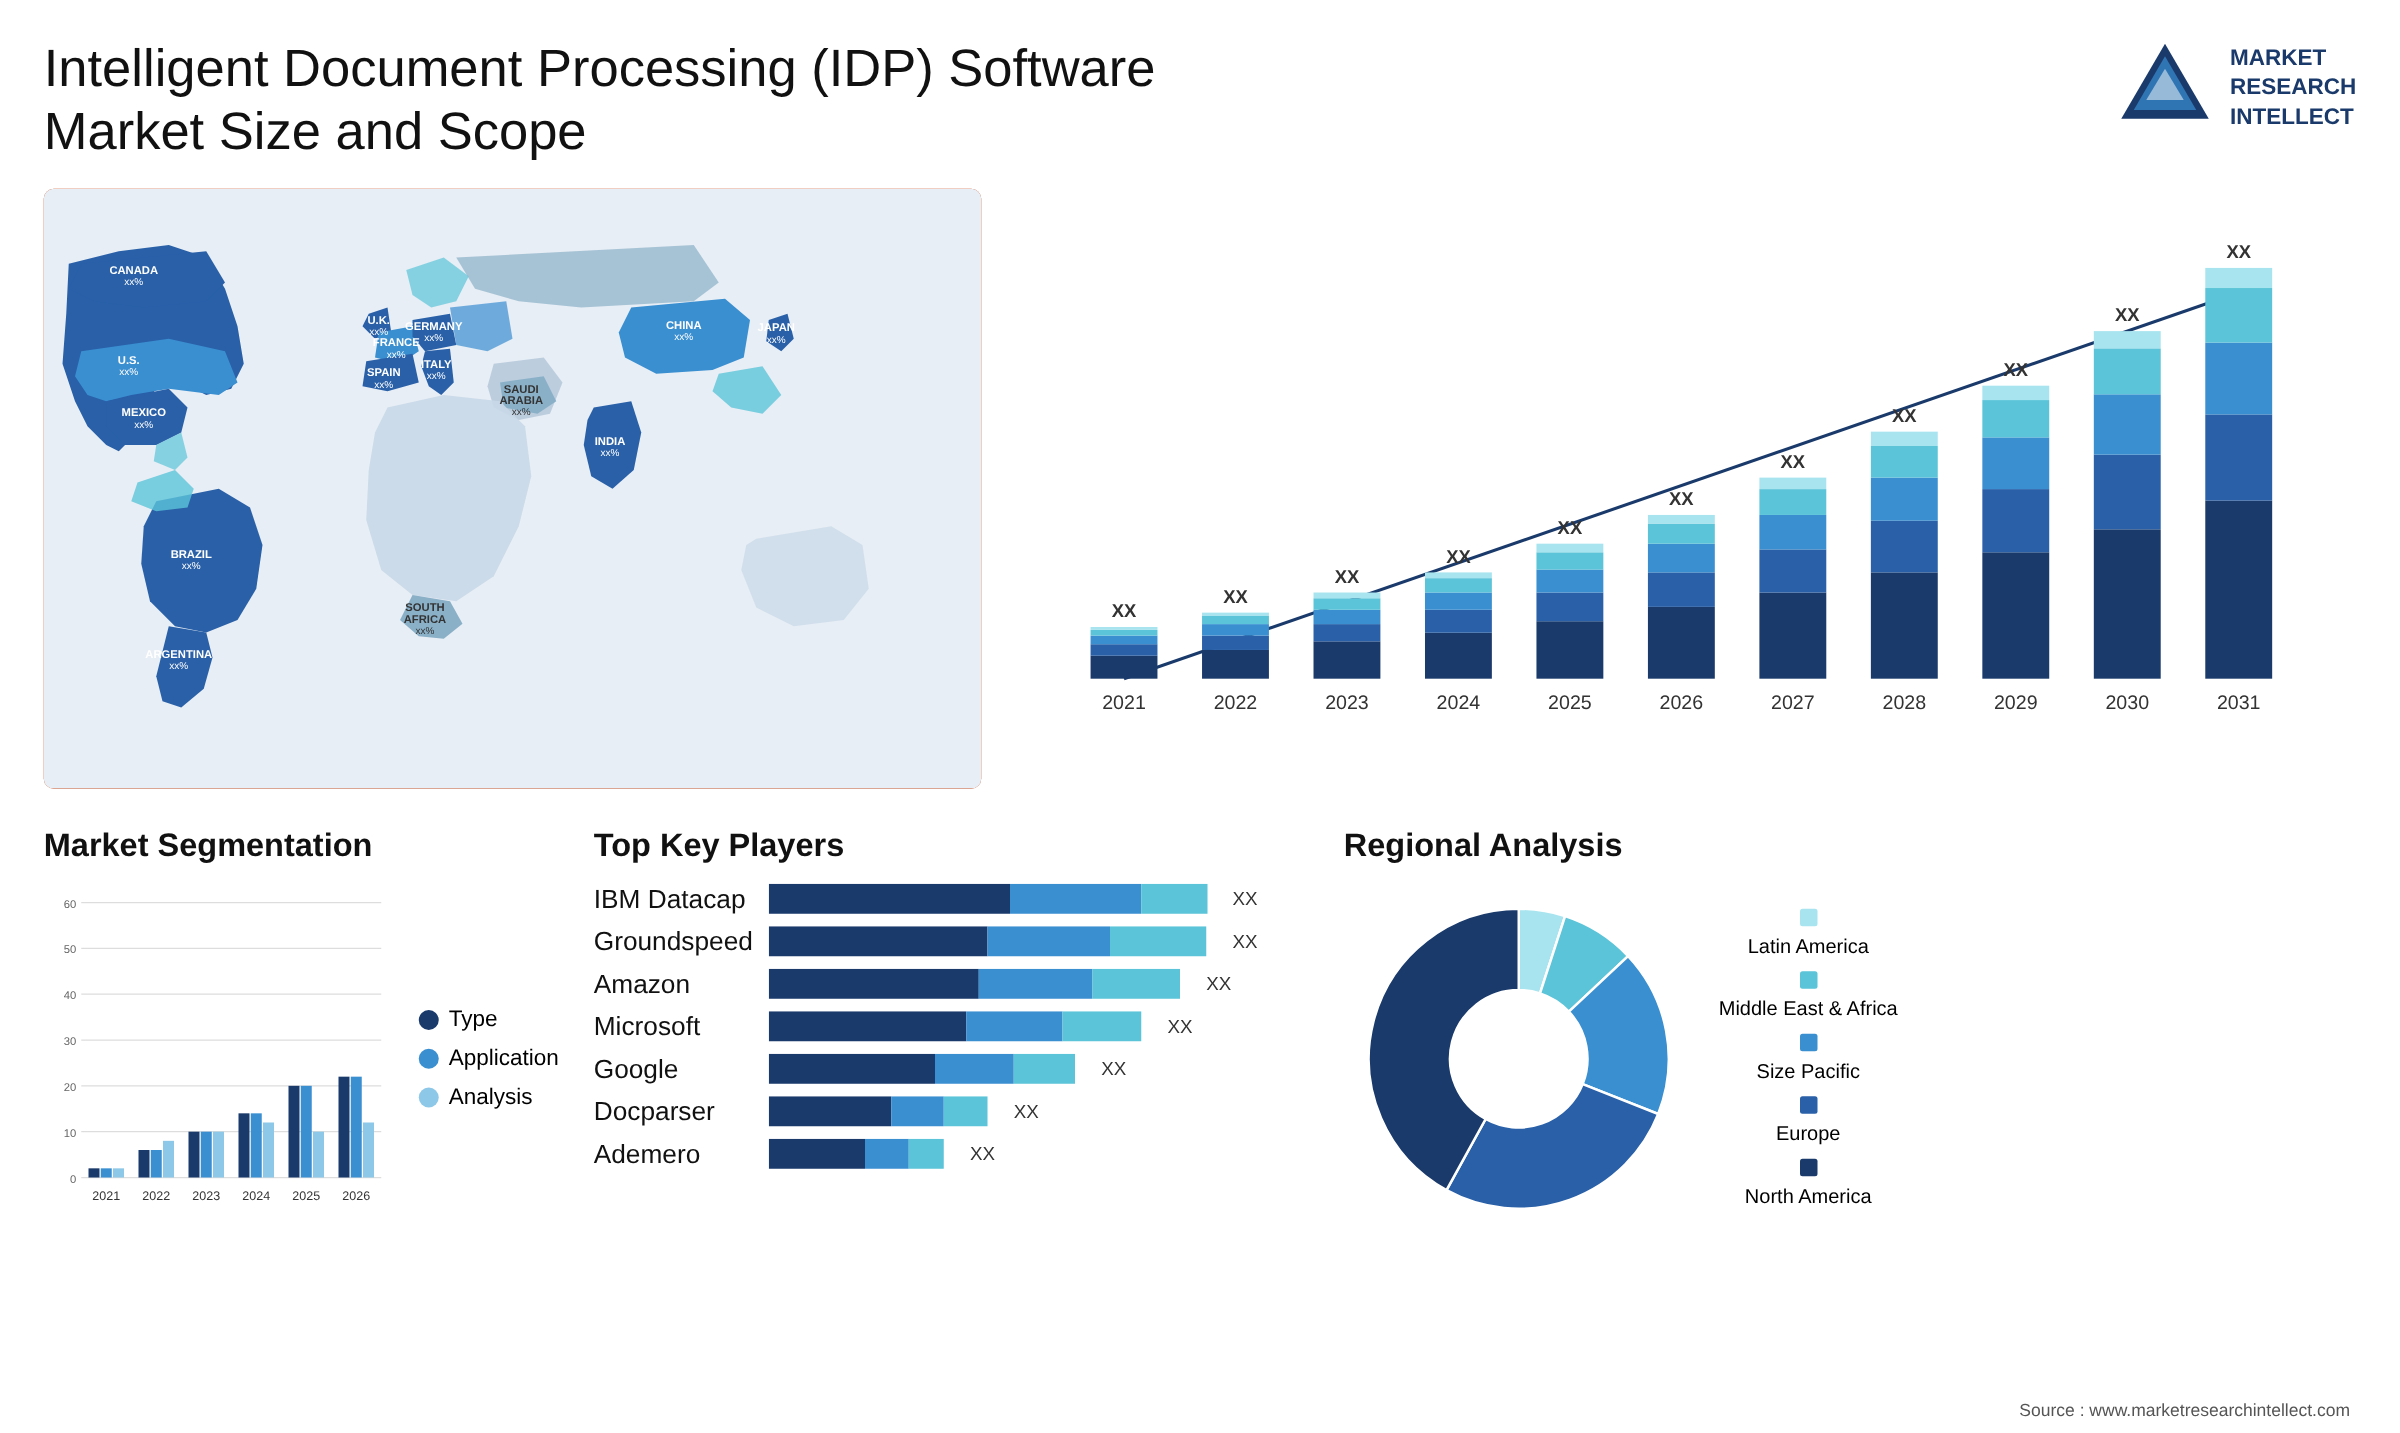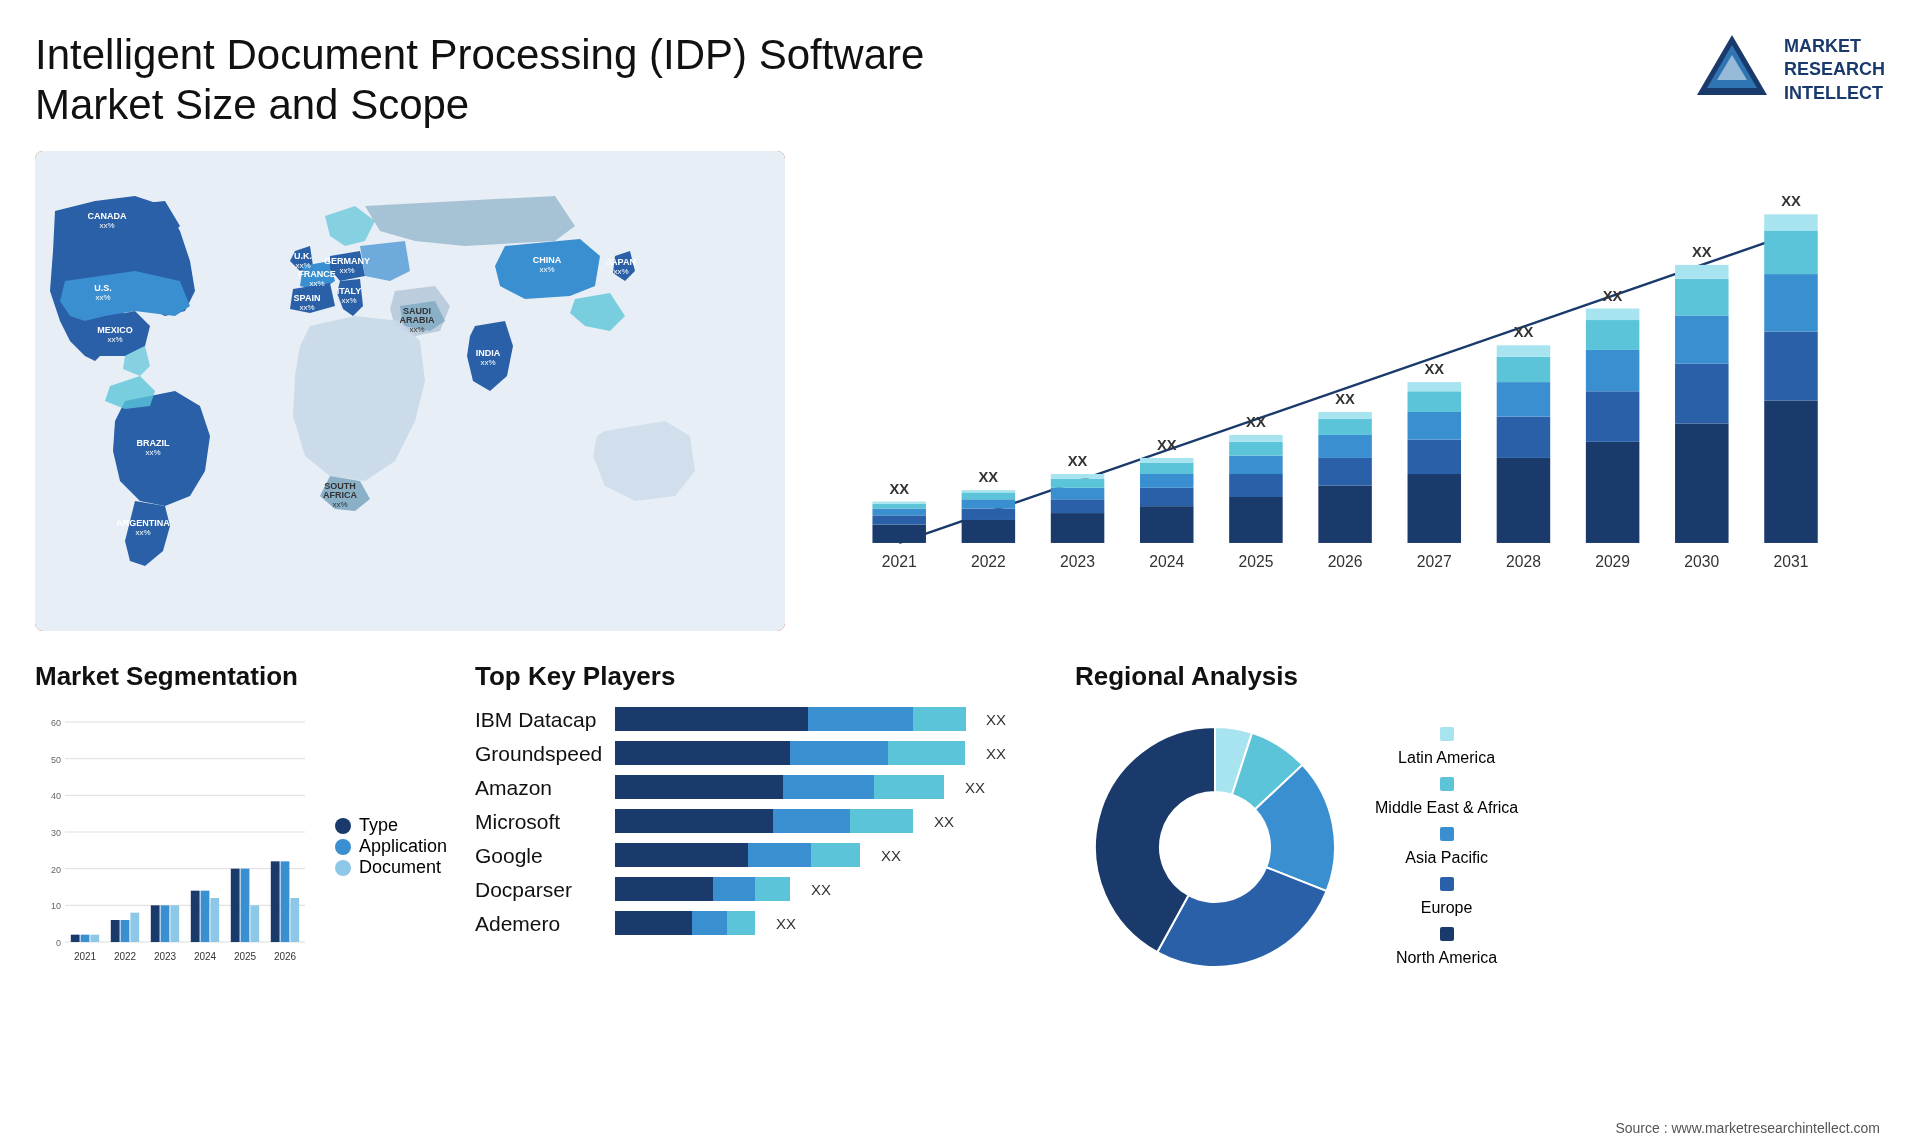--- a/index.html
+++ b/index.html
@@ -93,20 +93,21 @@
     
     .seg-chart-wrap {
       display: flex;
       gap: 20px;
       align-items: center;
       height: 280px;
     }
     .seg-legend {
       display: flex;
       flex-direction: column;
+      gap: 10px;
     }
     .legend-item {
       display: flex;
       align-items: center;
       gap: 8px;
       font-size: 18px;
     }
     .legend-dot {
       width: 16px;
       height: 16px;
@@ -429,21 +430,21 @@
         <div class="legend-item">
               <span class="legend-dot" style="background:#1a3a6b"></span>
               <span>Type</span>
             </div>
             <div class="legend-item">
               <span class="legend-dot" style="background:#3a8fd1"></span>
               <span>Application</span>
             </div>
             <div class="legend-item">
               <span class="legend-dot" style="background:#8ec8e8"></span>
-              <span>Document</span>
+              <span>Analysis</span>
             </div>
           </div>
       </div>
     </div>
 
     <div class="key-players-container">
       <div class="section-title">Top Key Players</div>
       <div class="players-list" id="players-list">
 
       <div class="player-row">
@@ -527,21 +528,21 @@
         <div class="pie-legend-item">
               <span class="pie-dot" style="background:#a8e4ef"></span>
               <span>Latin America</span>
             </div>
             <div class="pie-legend-item">
               <span class="pie-dot" style="background:#5bc4d8"></span>
               <span>Middle East &amp; Africa</span>
             </div>
             <div class="pie-legend-item">
               <span class="pie-dot" style="background:#3a8fd1"></span>
-              <span>Asia Pacific</span>
+              <span>Size Pacific</span>
             </div>
             <div class="pie-legend-item">
               <span class="pie-dot" style="background:#2960a8"></span>
               <span>Europe</span>
             </div>
             <div class="pie-legend-item">
               <span class="pie-dot" style="background:#1a3a6b"></span>
               <span>North America</span>
             </div>
           </div>

